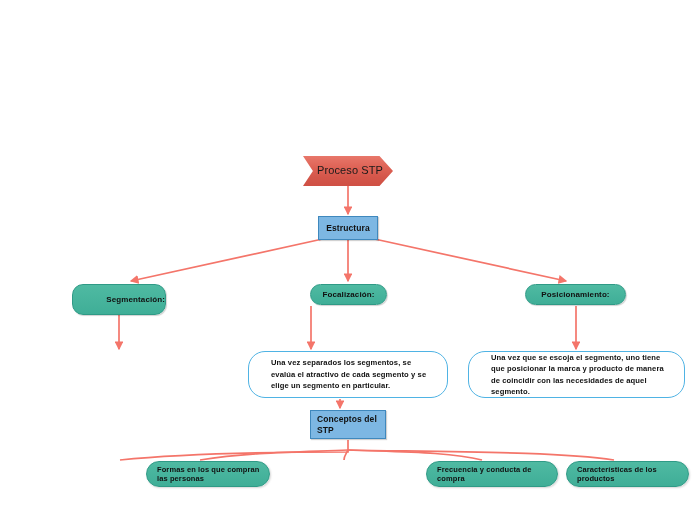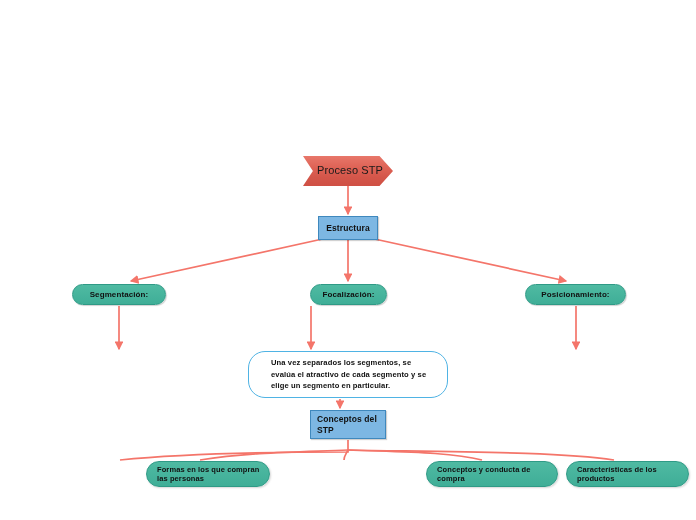--- a/index.html
+++ b/index.html
@@ -68,21 +68,21 @@
 
   
   .teal-pill {
     background: linear-gradient(180deg, #4fbaa2 0%, #3fae97 100%);
     border: 1px solid #2f9a86;
     border-radius: 11px;
     box-shadow: 1px 1px 1px rgba(0,0,0,0.18);
   }
   .teal-pill .node-label { font-size: 8px; }
 
-  #node-segmentacion { left: 72px;  top: 284px; width: 94px; height: 21px; justify-content: center; }
+  #node-segmentacion { left: 72px;  top: 284px; width: 94px; height: 31px; justify-content: flex-end; }
   #node-focalizacion { left: 310px; top: 284px; width: 77px; height: 21px; justify-content: center; }
   #node-posicionamiento { left: 525px; top: 284px; width: 101px; height: 21px; justify-content: center; }
 
   
   .teal-leaf {
     background: linear-gradient(180deg, #4fbaa2 0%, #3fae97 100%);
     border: 1px solid #2f9a86;
     border-radius: 13px;
     box-shadow: 1px 1px 2px rgba(0,0,0,0.16);
     height: 26px;
@@ -165,28 +165,31 @@
   <div class="node teal-pill" id="node-focalizacion">
     <span class="node-label">Focalización:</span>
   </div>
   <div class="node teal-pill" id="node-posicionamiento">
     <span class="node-label">Posicionamiento:</span>
   </div>
 
   <div class="callout" id="callout-focalizacion">
     <span class="node-label">Una vez separados los segmentos, se evalúa el atractivo de cada segmento y se elige un segmento en particular.</span>
   </div>
+  <div class="callout" id="callout-posicionamiento">
+    <span class="node-label">Una vez que se escoja el segmento, uno tiene que posicionar la marca y producto de manera de coincidir con las necesidades de aquel segmento.</span>
+  </div>
 
   <div class="node blue-box" id="node-conceptos">
     <span class="node-label">Conceptos del STP</span>
   </div>
 
   <div class="node teal-leaf pad" id="leaf-formas-compran">
     <span class="node-label">Formas en los que compran las personas</span>
   </div>
   <div class="node teal-leaf pad" id="leaf-frecuencia-conducta">
-    <span class="node-label">Conceptos y conducta de compra</span>
+    <span class="node-label">Frecuencia y conducta de compra</span>
   </div>
   <div class="node teal-leaf pad" id="leaf-caracteristicas-productos">
     <span class="node-label">Características de los productos</span>
   </div>
 
 </div>
 
 </body></html>

